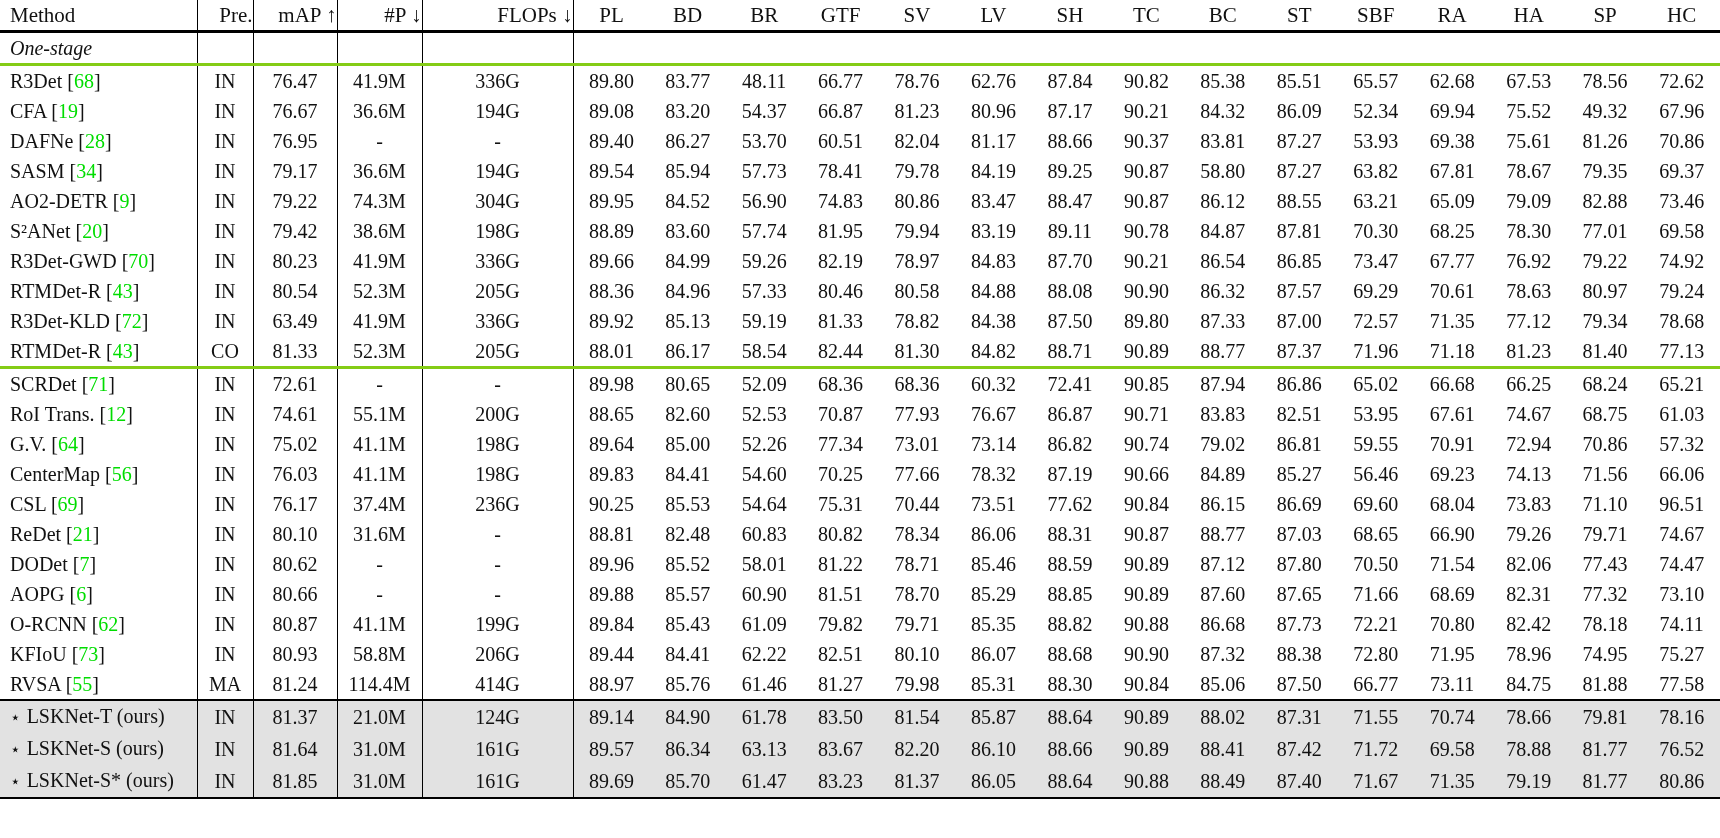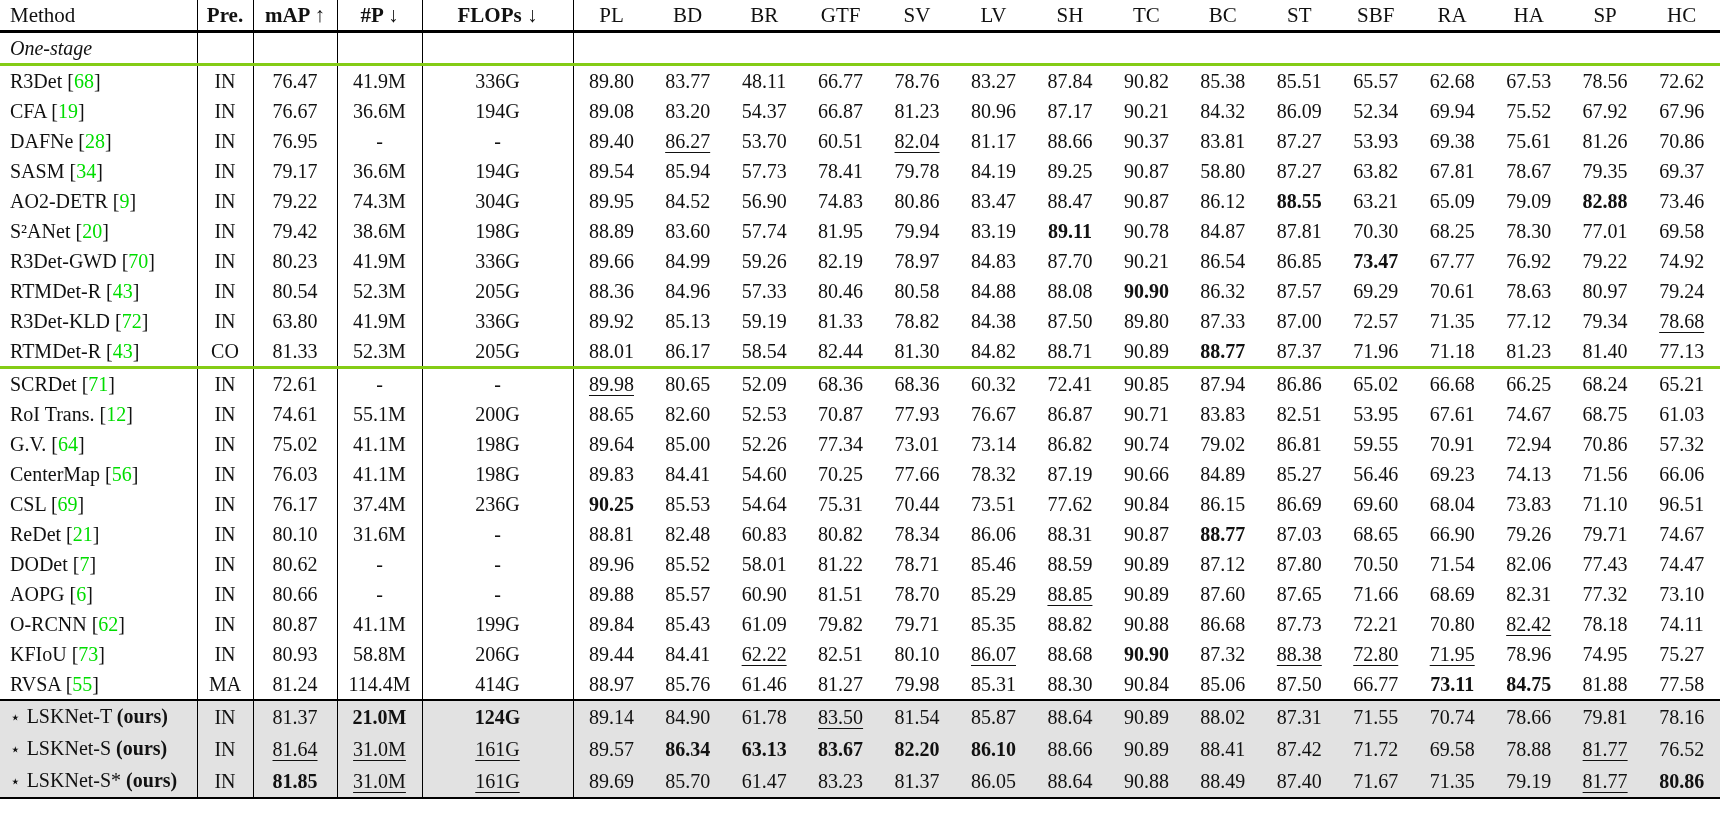--- a/index.html
+++ b/index.html
@@ -6,22 +6,22 @@
   body{width:1720px;font-family:"Liberation Serif","DejaVu Serif",serif;color:#111;}
   table{border-collapse:collapse;table-layout:fixed;width:1720px;font-size:20px;}
   td,th{height:30px;padding:0;line-height:30px;white-space:nowrap;overflow:visible;
         text-align:center;font-weight:normal;vertical-align:middle;}
   th{font-size:21px;}
   .col-method{text-align:left;padding-left:10px;}
   .vr{border-right:1.5px solid #000;}
   .rule-thick{border-bottom:3px solid #000;}
   .rule-thin{border-bottom:3px solid #84cc16;}
   .rule-med{border-bottom:2.5px solid #000;padding-left:8px;}
-  .b{font-weight:bold;}
-  .u{text-decoration:underline;text-underline-offset:4px;text-decoration-thickness:1.3px;}
+  .b{font-weight:normal;text-align:right;}
+  .u{text-underline-offset:4px;text-decoration-thickness:1.3px;}
   .italic{font-style:italic;}
   .cite{color:var(--cite,#00dd00);margin-top:12px;}
   .hl{background:var(--hl,#e2e2e2);}
   .star{font-size:17px;padding-right:6px;}
 </style>
 </head>
 <body>
 
 <table>
   <colgroup>
@@ -68,21 +68,21 @@
         <td class="col-method vr"><span>R3Det</span> [<span class="cite">68</span>]</td>
         <td class="vr">IN</td>
         <td class="vr">76.47</td>
         <td class="vr">41.9M</td>
         <td class="vr">336G</td>
         <td>89.80</td>
         <td>83.77</td>
         <td>48.11</td>
         <td>66.77</td>
         <td>78.76</td>
-        <td>83.27</td>
+        <td>62.76</td>
         <td>87.84</td>
         <td>90.82</td>
         <td>85.38</td>
         <td>85.51</td>
         <td>65.57</td>
         <td>62.68</td>
         <td>67.53</td>
         <td>78.56</td>
         <td>72.62</td>
       </tr>
@@ -98,21 +98,21 @@
         <td>66.87</td>
         <td>81.23</td>
         <td>80.96</td>
         <td>87.17</td>
         <td>90.21</td>
         <td>84.32</td>
         <td>86.09</td>
         <td>52.34</td>
         <td>69.94</td>
         <td>75.52</td>
-        <td>67.92</td>
+        <td>49.32</td>
         <td>67.96</td>
       </tr>
       <tr>
         <td class="col-method vr"><span>DAFNe</span> [<span class="cite">28</span>]</td>
         <td class="vr">IN</td>
         <td class="vr">76.95</td>
         <td class="vr">-</td>
         <td class="vr">-</td>
         <td>89.40</td>
         <td><span class="u">86.27</span></td>
@@ -236,21 +236,21 @@
         <td>87.57</td>
         <td>69.29</td>
         <td>70.61</td>
         <td>78.63</td>
         <td>80.97</td>
         <td>79.24</td>
       </tr>
       <tr>
         <td class="col-method vr"><span>R3Det-KLD</span> [<span class="cite">72</span>]</td>
         <td class="vr">IN</td>
-        <td class="vr">63.80</td>
+        <td class="vr">63.49</td>
         <td class="vr">41.9M</td>
         <td class="vr">336G</td>
         <td>89.92</td>
         <td>85.13</td>
         <td>59.19</td>
         <td>81.33</td>
         <td>78.82</td>
         <td>84.38</td>
         <td>87.50</td>
         <td>89.80</td>

